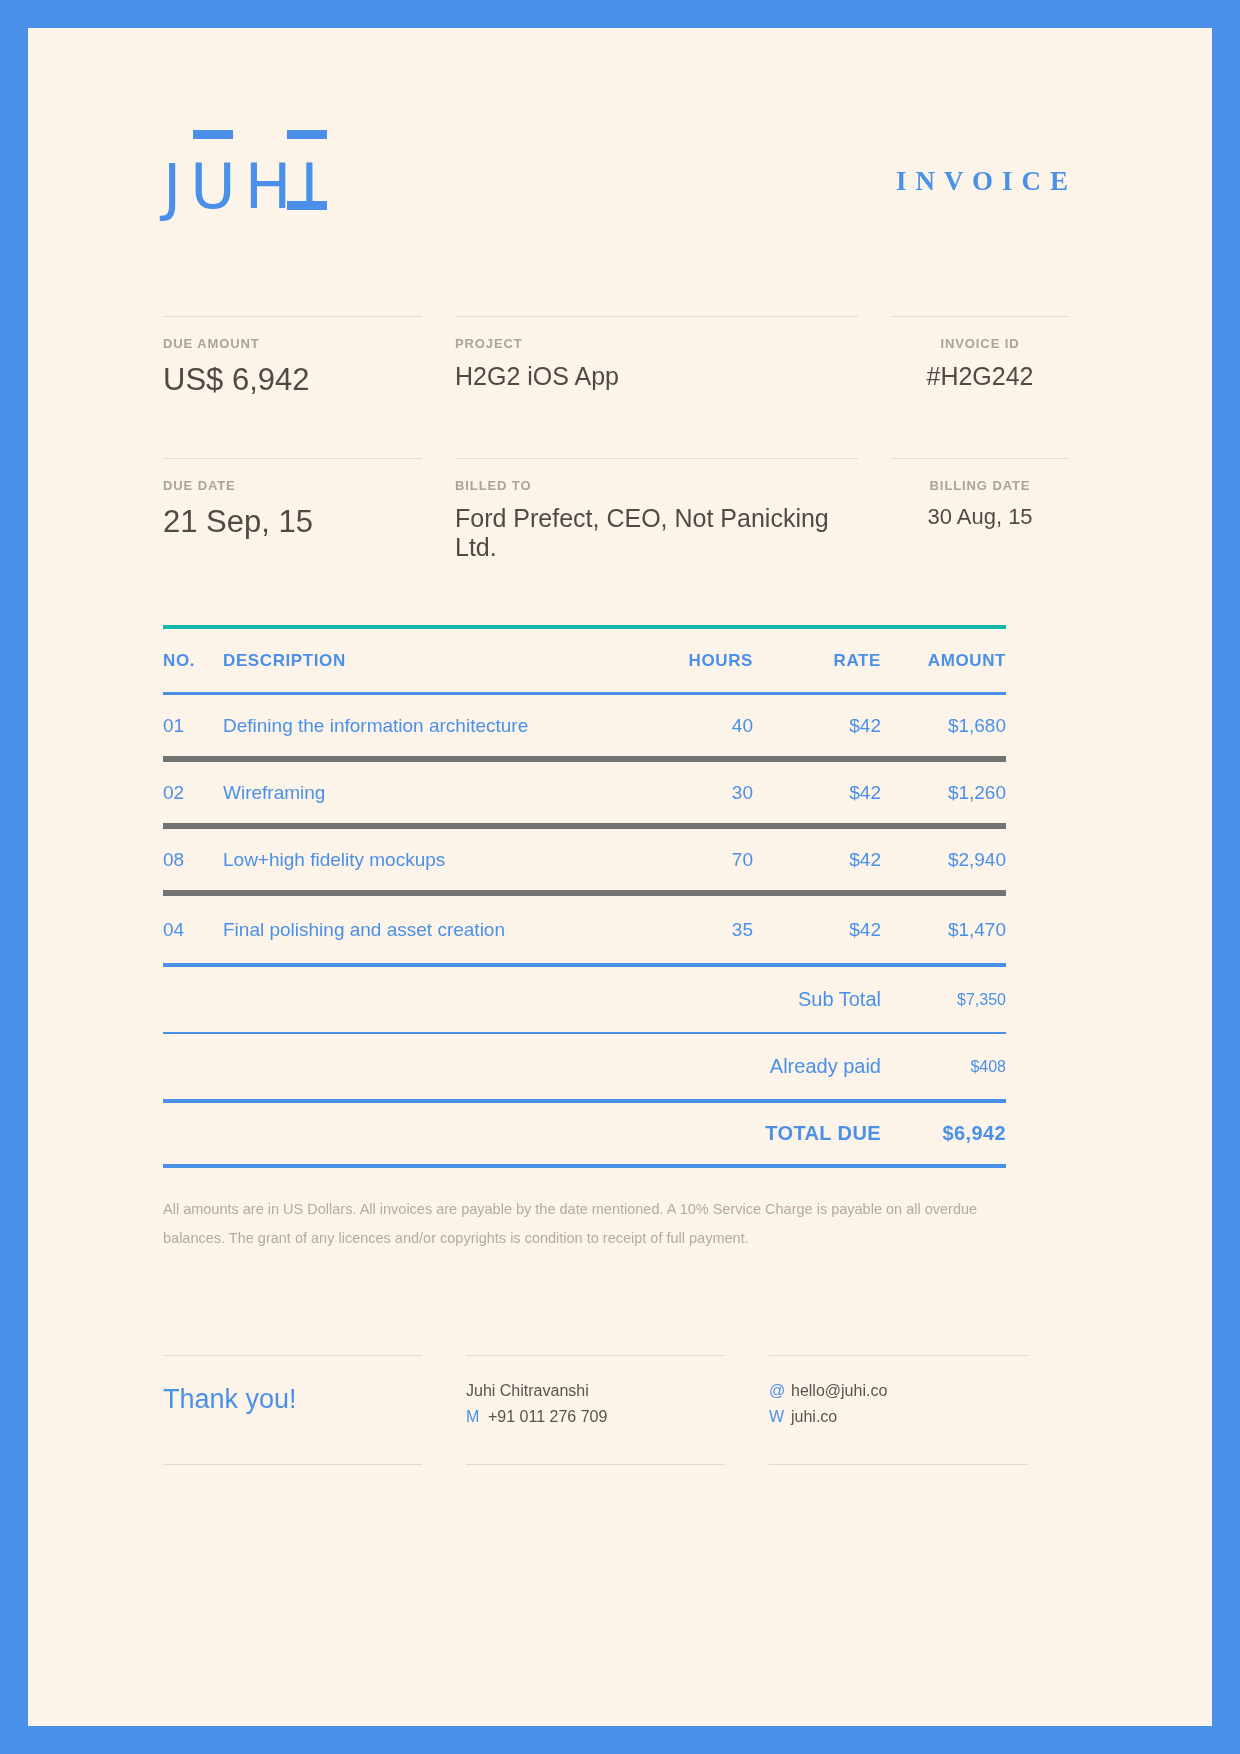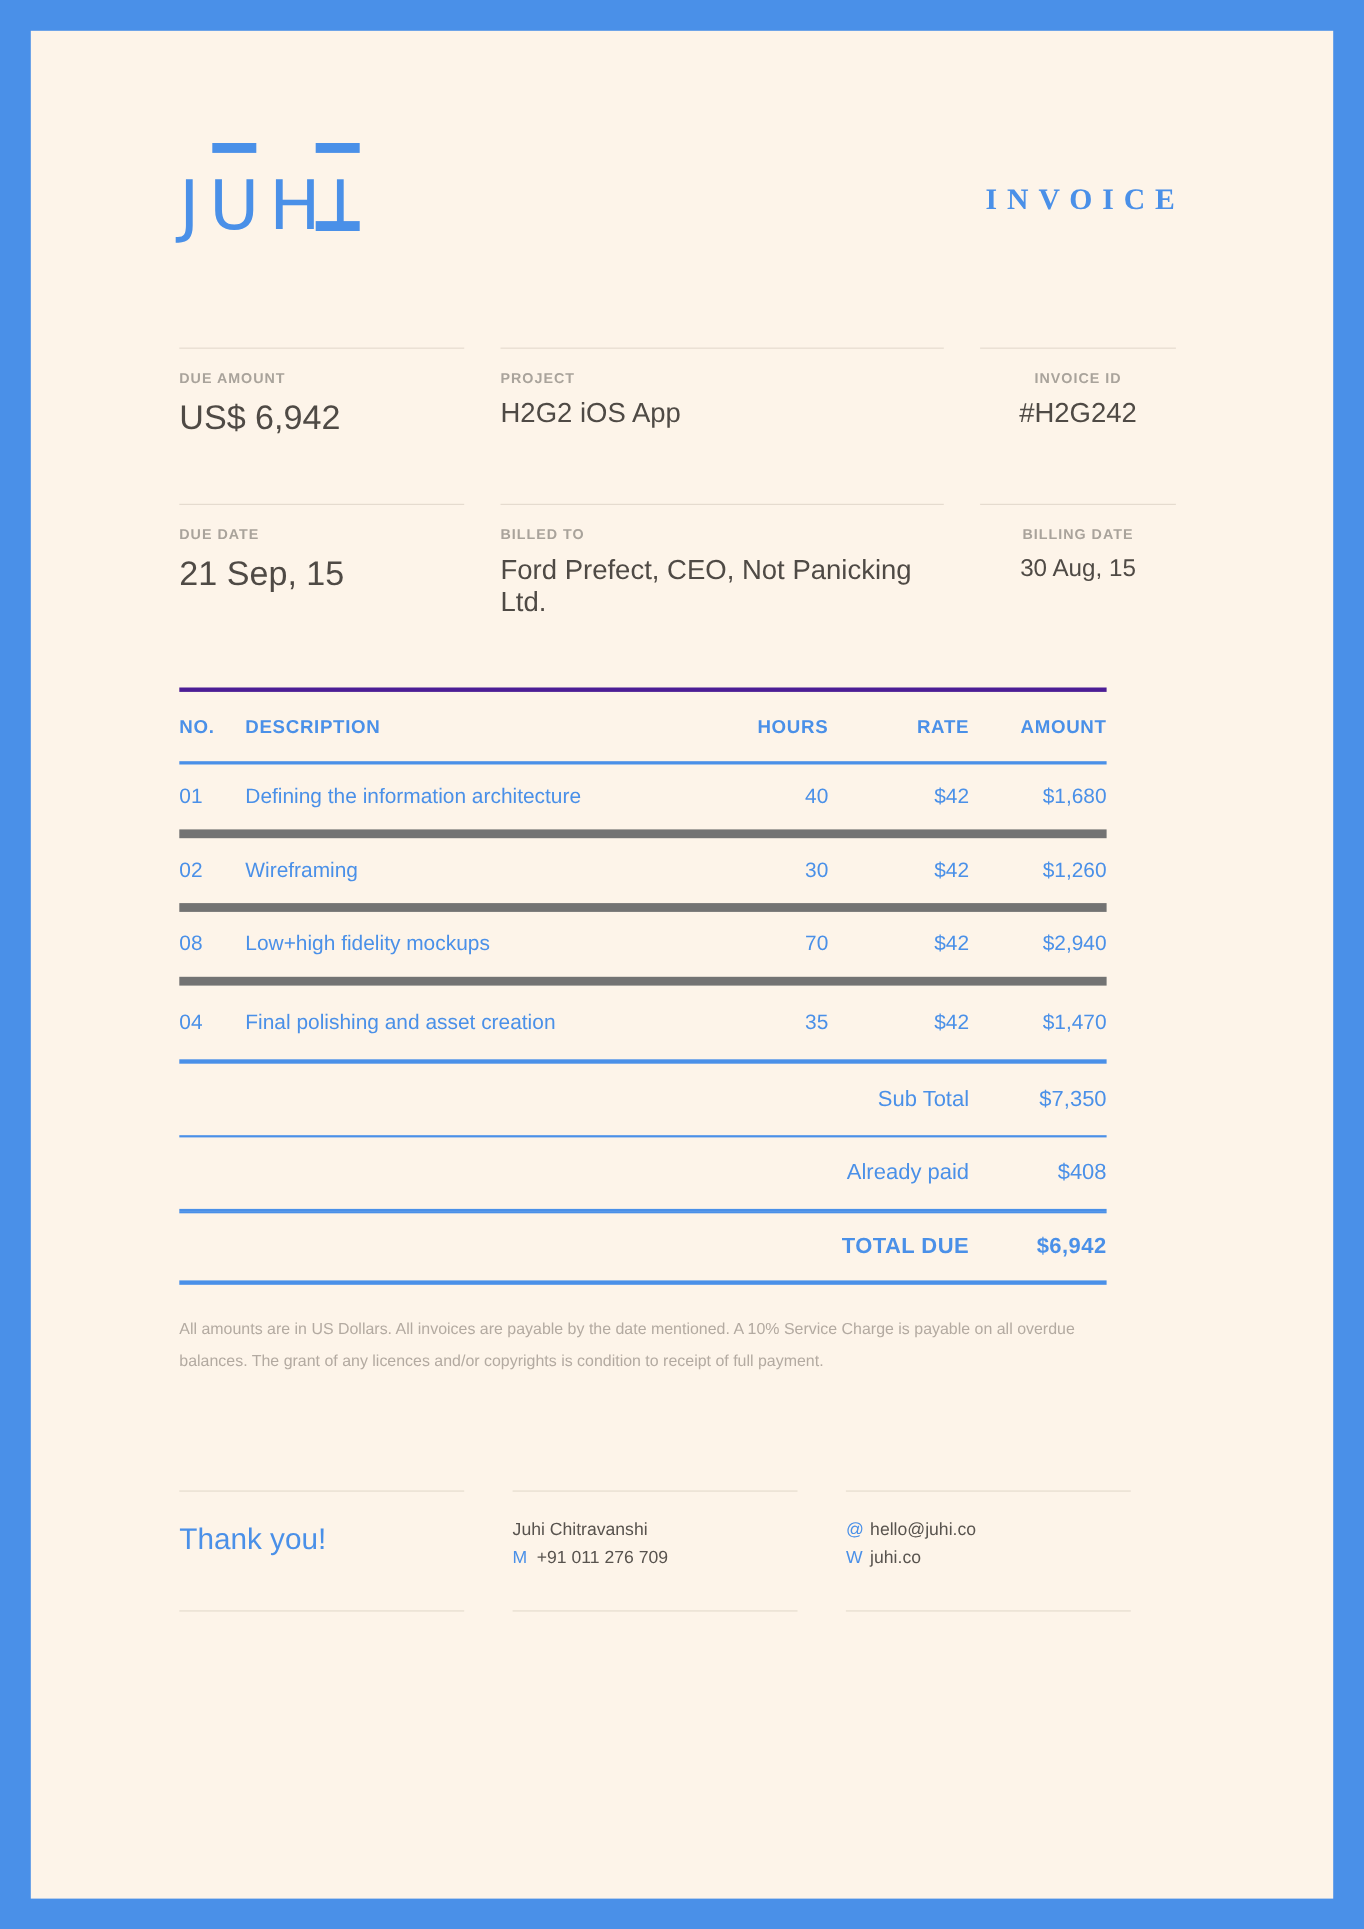--- a/index.html
+++ b/index.html
@@ -123,21 +123,21 @@
   }
   .meta-value.big { font-size: 31px; }
   .meta-value.small { font-size: 22px; }
 
   
   .table {
     margin-top: 47px;
     width: 843px;
   }
   .thead {
-    border-top: 4px solid #4c1d95;
+    border-top: 4px solid #14b8a6;
     border-bottom: 3px solid #4a90e8;
   }
   .tr {
     display: flex;
     align-items: center;
   }
   .thead .tr { height: 63px; }
 
   .th, .td {
     color: #4a90e8;
@@ -149,21 +149,21 @@
   }
 
   .col-no    { width: 60px; text-align: left; }
   .col-desc  { width: 390px; text-align: left; }
   .col-hours { width: 140px; text-align: right; }
   .col-rate  { width: 128px; text-align: right; }
   .col-amt   { width: 125px; text-align: right; }
 
   .tbody .tr {
     height: 67px;
-    border-bottom: 8px solid #737373;
+    border-bottom: 6px solid #737373;
   }
   .tbody .tr:last-child { border-bottom: none; }
   .tbody .td { font-size: 19px; font-weight: 400; }
 
   .totals { border-top: 4px solid #4a90e8; }
   .totals .tr {
     height: 67px;
     border-bottom: 2px solid #4a90e8;
   }
   .totals .tr.grand {
@@ -173,21 +173,21 @@
   .totals .label-cell {
     width: 718px;
     text-align: right;
     color: #4a90e8;
     font-size: 20px;
   }
   .totals .value-cell {
     width: 125px;
     text-align: right;
     color: #4a90e8;
-    font-size: 20px;
+    font-size: 16px;
   }
   .totals .grand .label-cell,
   .totals .grand .value-cell {
     font-weight: bold;
     font-size: 20px;
     letter-spacing: 0.4px;
   }
 
   .note {
     margin-top: 27px;

